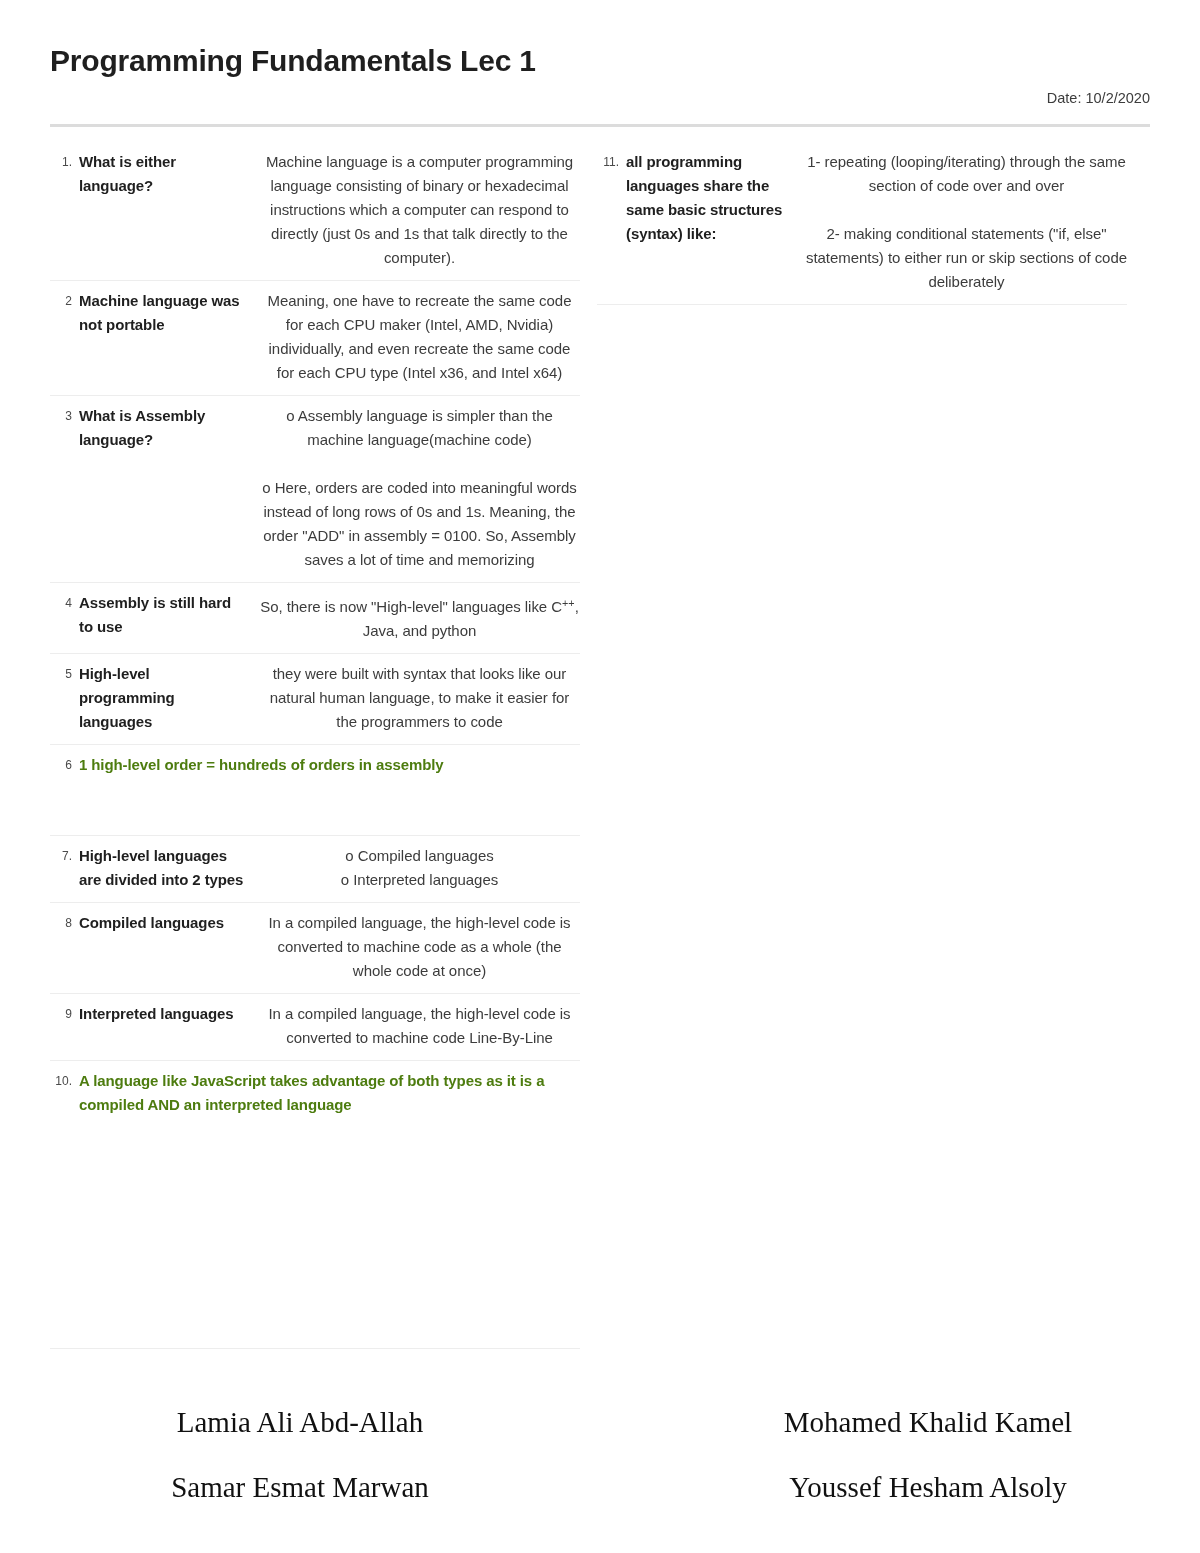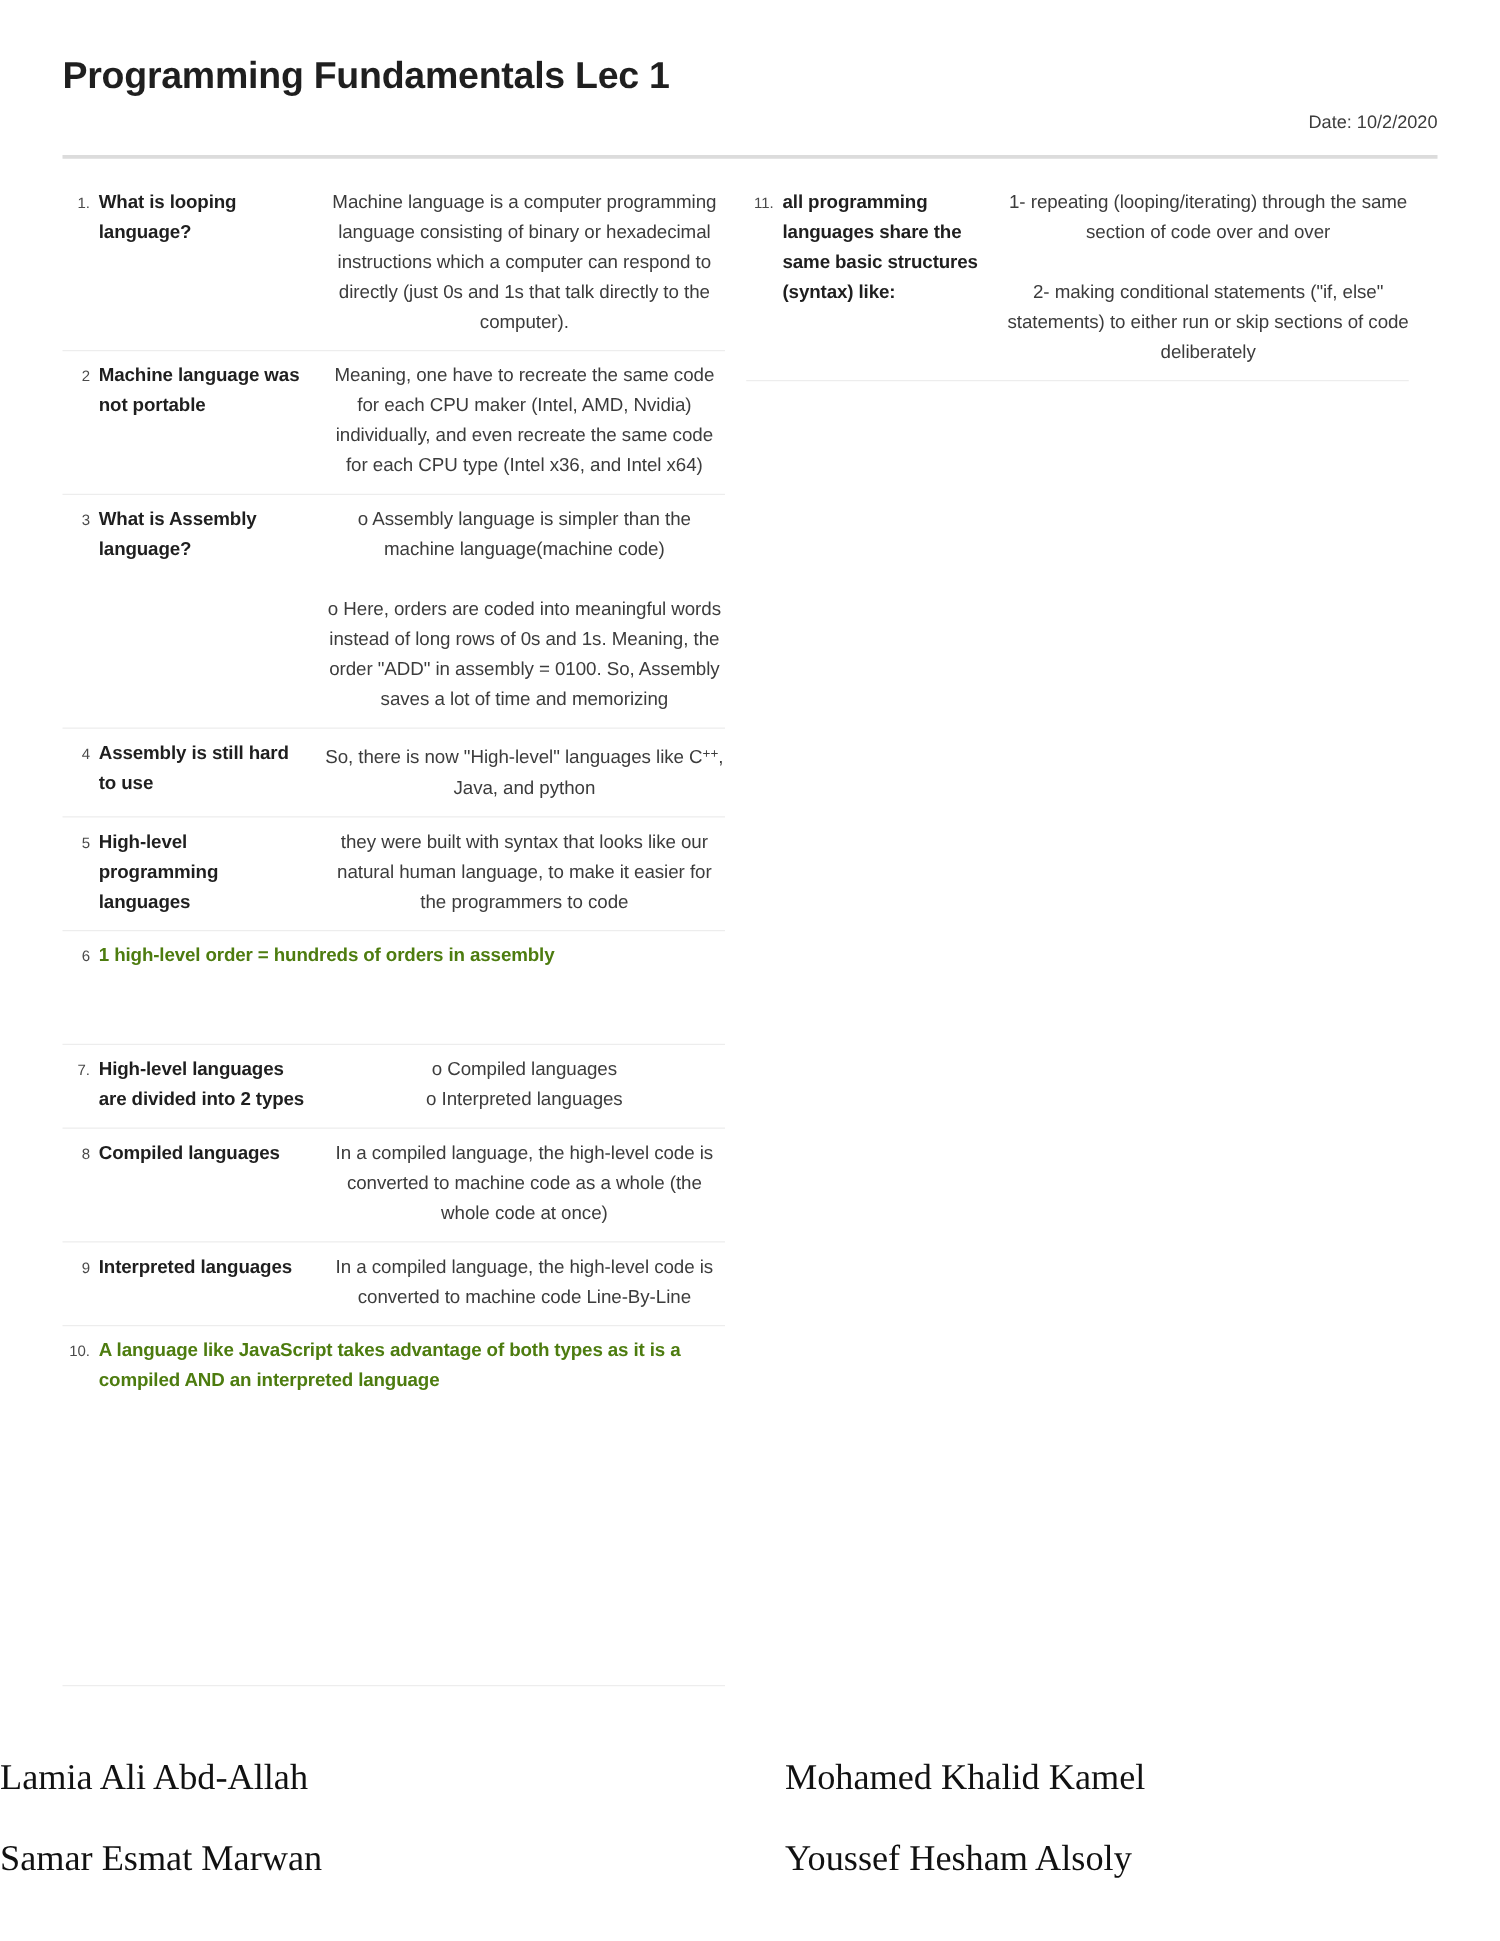--- a/index.html
+++ b/index.html
@@ -144,20 +144,21 @@
   
   .footer {
     position: absolute;
     left: 0;
     top: 1408px;
     width: 1200px;
     display: flex;
   }
   .footer-col {
     flex: 0 0 50%;
+    text-align: center;
     font-family: "Liberation Serif", "DejaVu Serif", serif;
     font-size: 29px;
     color: #111111;
     line-height: 1.0;
   }
   .footer-col .nm {
     display: block;
   }
   .footer-col .nm + .nm {
     margin-top: 36px;
@@ -173,21 +174,21 @@
   <div class="header">
     <h1 class="doc-title">Programming Fundamentals Lec 1</h1>
     <div class="doc-date">Date: 10/2/2020</div>
   </div>
   <div class="header-rule"></div>
 
   <div class="col-left">
 
     <div class="trow">
       <div class="tnum">1.</div>
-      <div class="tterm">What is looping language?</div>
+      <div class="tterm">What is either language?</div>
       <div class="tdef">
         <p>Machine language is a computer programming language consisting of binary or hexadecimal instructions which a computer can respond to directly (just 0s and 1s that talk directly to the computer).</p>
       </div>
     </div>
 
     <div class="trow">
       <div class="tnum">2</div>
       <div class="tterm">Machine language was not portable</div>
       <div class="tdef">
         <p>Meaning, one have to recreate the same code for each CPU maker (Intel, AMD, Nvidia) individually, and even recreate the same code for each CPU type (Intel x36, and Intel x64)</p>

